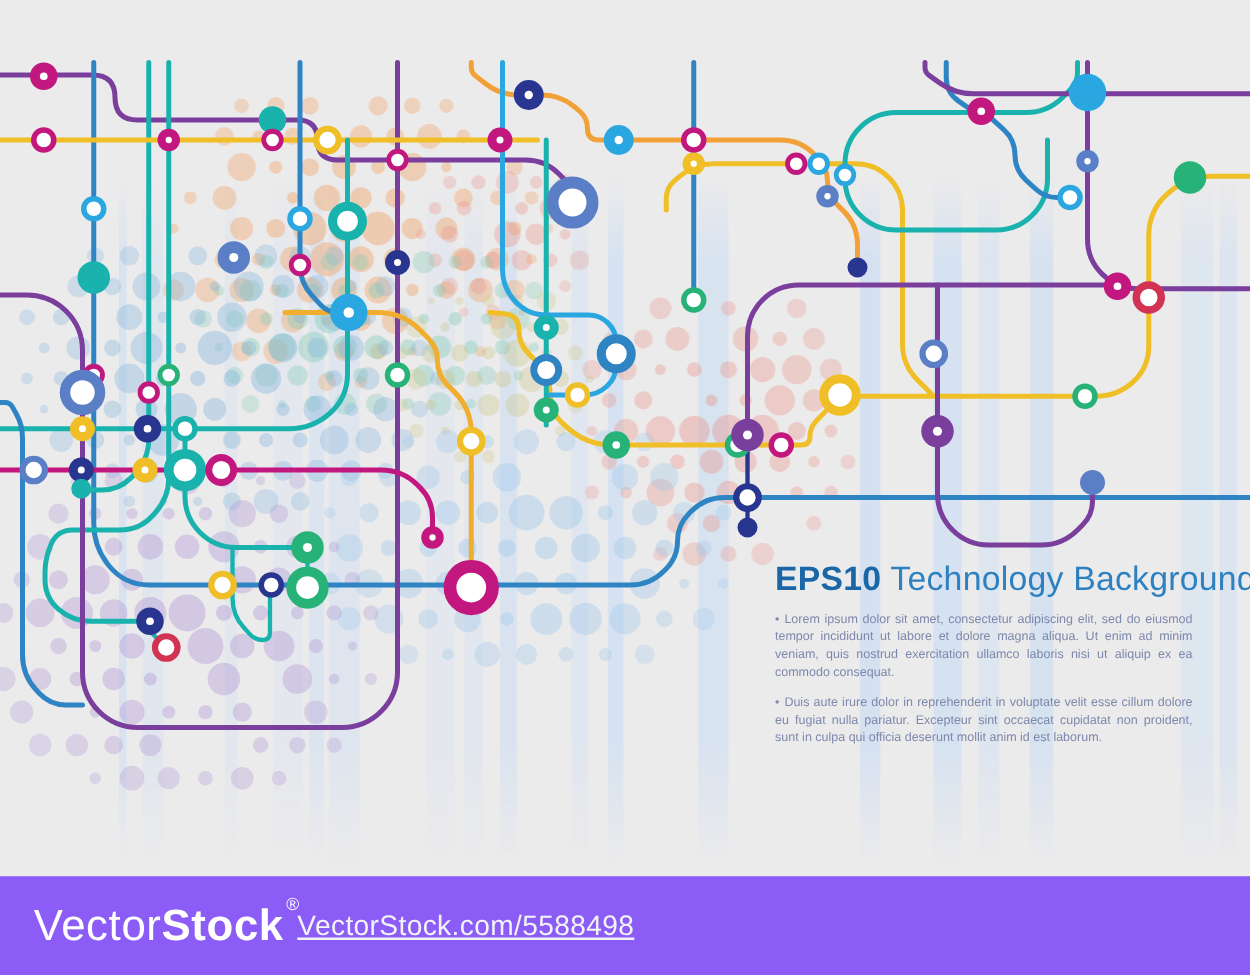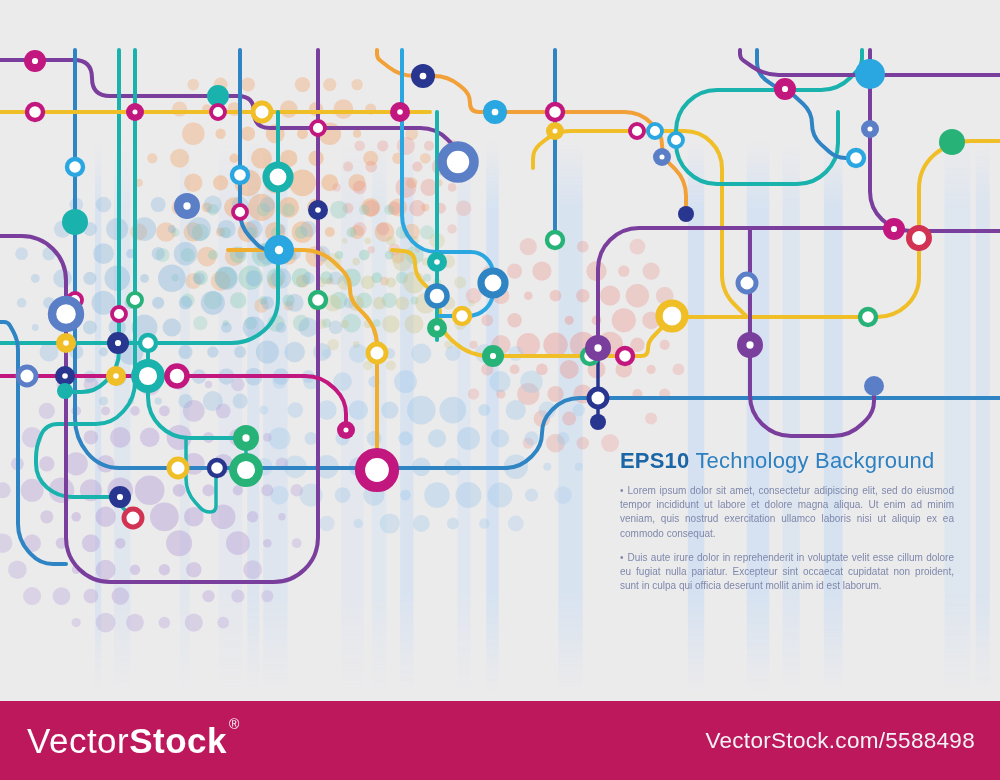--- a/index.html
+++ b/index.html
@@ -1,32 +1,32 @@
 <!DOCTYPE html>
 <html><head>
 <meta charset="utf-8">
 <style>
   html,body{margin:0;padding:0;background:#ffffff;}
   .stage{position:relative;width:1000px;height:780px;overflow:hidden;
          font-family:"Liberation Sans", sans-serif;background:#ecebec;}
   #art{position:absolute;left:0;top:0;}
   .copy{position:absolute;left:620px;top:448px;width:334px;}
-  .title{font-size:22px;letter-spacing:.2px;white-space:nowrap;}
+  .title{font-size:27px;letter-spacing:.2px;white-space:nowrap;}
   .title .t-bold{font-weight:bold;color:#1a66a6;}
   .title .t-light{font-weight:normal;color:#2e81c1;}
   .body-par{margin:0;padding:0;margin-top:10px;font-size:10px;line-height:1.42;
             color:#7e88ab;text-align:justify;}
   .body-par .bullet{margin-right:4px;}
-  .wm-bar{position:absolute;left:0;top:701px;width:1000px;height:79px;background:#be185d;
-          display:flex;align-items:center;justify-content:space-between;}
+  .wm-bar{position:absolute;left:0;top:701px;width:1000px;height:79px;background:#8b5cf6;
+          display:flex;align-items:center;justify-content:flex-start;}
   .wm-logo{margin-left:27px;color:#ffffff;font-size:35px;letter-spacing:.5px;}
   .wm-logo .lg-light{font-weight:normal;}
   .wm-logo .lg-bold{font-weight:bold;}
   .wm-logo sup{font-size:14px;font-weight:normal;position:relative;top:-11px;left:2px;}
-  .wm-url{margin-right:25px;color:#f2f3f6;font-size:22.5px;letter-spacing:.3px;}
+  .wm-url{margin-right:25px;color:#f2f3f6;font-size:22.5px;letter-spacing:.3px;text-decoration:underline;}
 </style>
 </head>
 <body>
 
 <div class="stage">
 
   <svg id="art" width="1000" height="701" viewBox="0 0 1000 701">
       <defs>
         <linearGradient id="fade" x1="0" y1="0" x2="0" y2="1">
           <stop offset="0" stop-color="#fff" stop-opacity="0"></stop>

